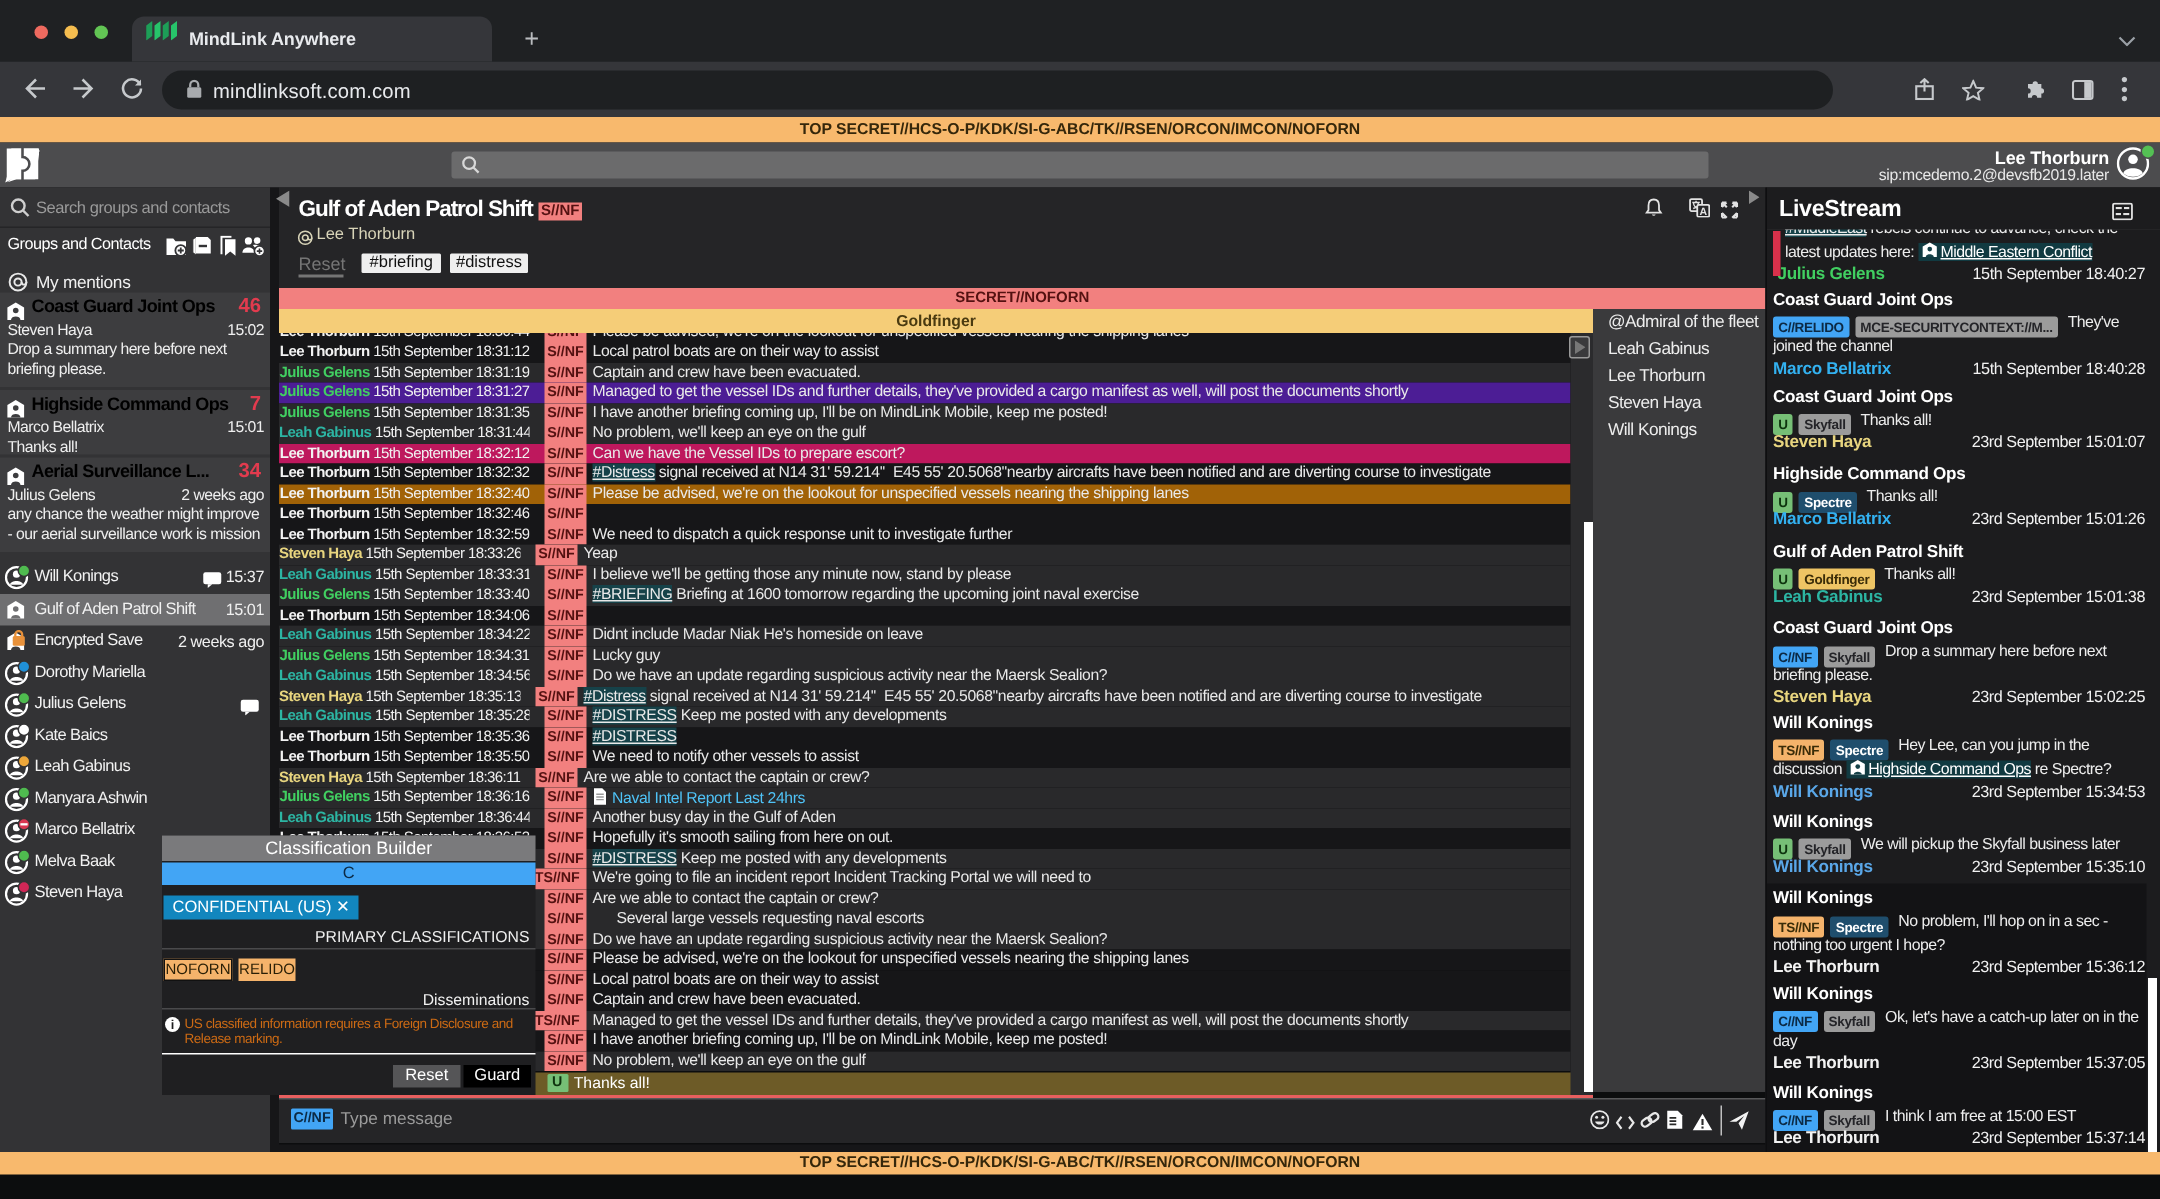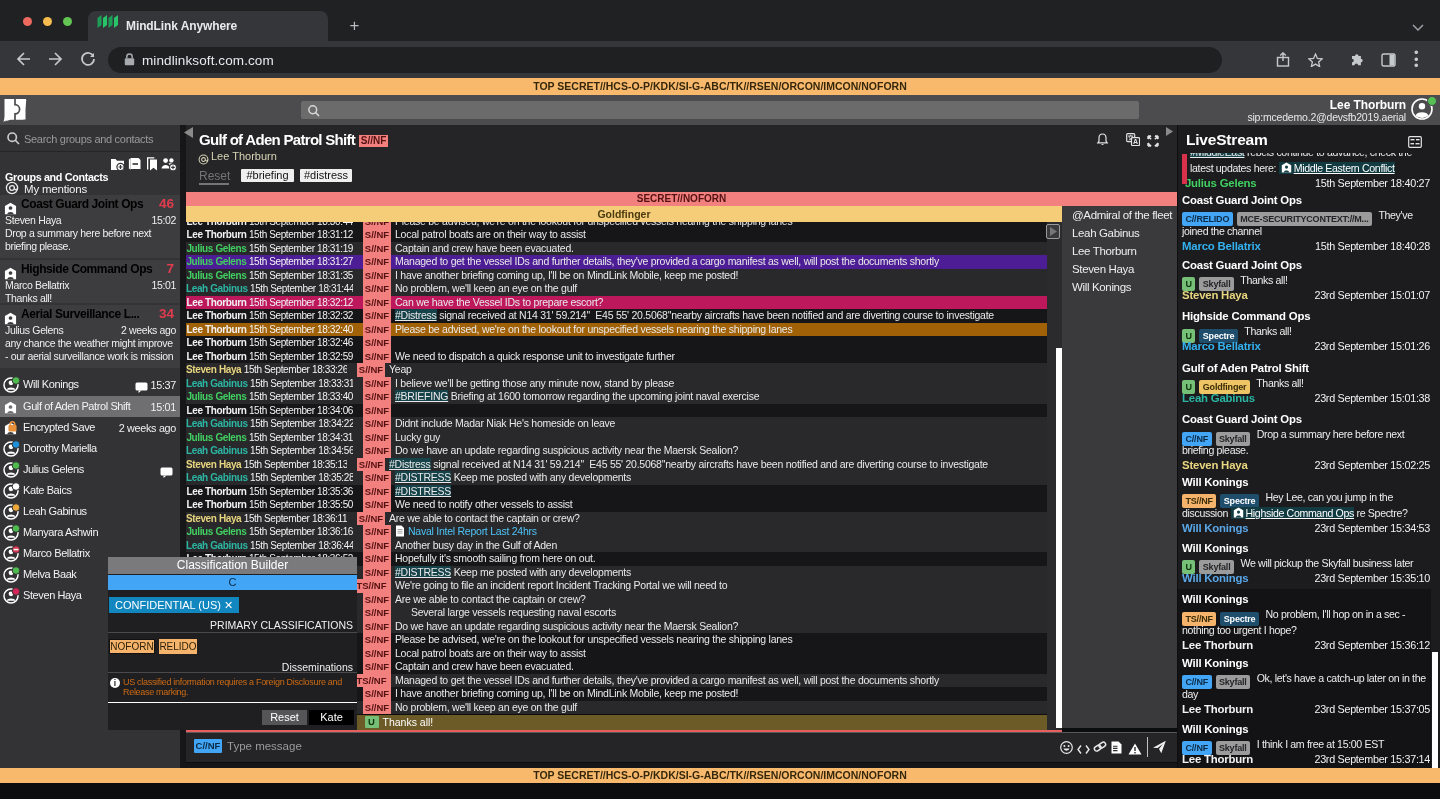--- a/index.html
+++ b/index.html
@@ -82,35 +82,35 @@
       <path d="M0.5 23.7 L2 18.5 L6 21 Z" fill="#fff"></path>
       <path d="M23.7 2.5 L18.8 1.2 L21.3 5 Z" fill="#fff"></path>
       <path d="M12 0.5 V6.7 A4.6 4.6 0 1 1 12 15.9 V22" fill="none" stroke="#4c4c4e" stroke-width="1.7"></path>
     </svg></div>
 <div class="a" style="left:301px;top:101px;width:838px;height:18px;background:#6b6b6c;border-radius:2px"></div>
 <div class="a" style="left:307px;top:103px"><svg width="13" height="13" viewBox="0 0 14 14" style="">
       <circle cx="6.2" cy="6.2" r="4.2" fill="none" stroke="#d8d8d8" stroke-width="1.6"></circle>
       <line x1="9.3" y1="9.3" x2="13" y2="13" stroke="#d8d8d8" stroke-width="1.6"></line>
     </svg></div>
 <div class="a" style="left:1190px;top:98px;width:216px;text-align:right;font-size:12px;font-weight:bold;color:#fff;letter-spacing:-0.1px">Lee Thorburn</div>
-<div class="a" style="left:1150px;top:110.5px;width:256px;text-align:right;font-size:10.5px;color:#e8e8e8;letter-spacing:-0.2px">sip:mcedemo.2@devsfb2019.aerial</div>
+<div class="a" style="left:1150px;top:110.5px;width:256px;text-align:right;font-size:10.5px;color:#e8e8e8;letter-spacing:-0.2px">sip:mcedemo.2@devsfb2019.later</div>
 <div class="a" style="left:1411px;top:98px"><svg width="22" height="22" viewBox="0 0 22 22" style="">
       <circle cx="11" cy="11" r="10" fill="none" stroke="#fff" stroke-width="1.6"></circle>
       <circle cx="11" cy="8.2" r="3.2" fill="#fff"></circle>
       <path d="M4.5 17.5 C5.5 13 16.5 13 17.5 17.5 A 10 10 0 0 1 4.5 17.5" fill="#fff"></path>
     </svg></div>
 <div class="a" style="left:1427px;top:96px;width:10px;height:10px;border-radius:50%;background:#54c054;border:1.5px solid #4c4c4e"></div>
 <div class="a" style="left:0;top:125px;width:180px;height:643px;background:#333335"></div>
 <div class="a" style="left:6px;top:131px"><svg width="14" height="14" viewBox="0 0 14 14" style="">
       <circle cx="6.2" cy="6.2" r="4.2" fill="none" stroke="#cfcfcf" stroke-width="1.6"></circle>
       <line x1="9.3" y1="9.3" x2="13" y2="13" stroke="#cfcfcf" stroke-width="1.6"></line>
     </svg></div>
 <div class="a" style="left:24px;top:133px;font-size:11px;color:#9a9a9a;letter-spacing:-0.3px">Search groups and contacts</div>
 <div class="a" style="left:0;top:151px;width:180px;height:1px;background:#252527"></div>
-<div class="a" style="left:5px;top:171px;font-size:10.8px;font-weight:bold;color:#fff;letter-spacing:-0.35px">Groups and Contacts</div>
+<div class="a" style="left:5px;top:157px;font-size:10.8px;font-weight:normal;color:#fff;letter-spacing:-0.35px">Groups and Contacts</div>
 <div class="a" style="left:110px;top:157px"><svg width="15" height="14" viewBox="0 0 15 14" style="">
       <path d="M1 2 h4.5 l1.5 1.8 H14 v9.2 H1 Z" fill="#fff"></path>
       <circle cx="10.5" cy="10" r="3.6" fill="#fff" stroke="#333335" stroke-width="1.2"></circle>
       <path d="M10.5 8 v4 M8.5 10 h4" stroke="#333335" stroke-width="1.2"></path>
     </svg></div>
 <div class="a" style="left:127px;top:157px"><svg width="14" height="14" viewBox="0 0 14 14" style="">
       <path d="M3.5 1 h8 l2 2 v9 h-10 Z" fill="#fff"></path>
       <path d="M3.5 1 L1.5 2.5 v9 l2 1.5" fill="#fff" stroke="#333335" stroke-width="0.8"></path>
       <rect x="5.5" y="6.2" width="5.5" height="1.6" fill="#333335"></rect>
     </svg></div>
@@ -622,14 +622,14 @@
     <div style="position:absolute;right:4px;top:62px;font-size:10.5px;color:#f0f0f0">PRIMARY CLASSIFICATIONS</div>
     <div style="position:absolute;left:0;top:74.5px;width:249px;height:1px;background:#4a4a4c"></div>
     <div style="position:absolute;left:1px;top:82px;width:46px;height:15px;background:#f5b36b;border:1px solid #111;color:#2a1f06;font-size:10px;line-height:13px;text-align:center">NOFORN</div>
     <div style="position:absolute;left:51px;top:82px;width:38px;height:15px;background:#f5b36b;color:#2a1f06;font-size:10px;line-height:15px;text-align:center">RELIDO</div>
     <div style="position:absolute;right:4px;top:104px;font-size:10.5px;color:#f0f0f0">Disseminations</div>
     <div style="position:absolute;left:0;top:114.5px;width:249px;height:1px;background:#4a4a4c"></div>
     <div style="position:absolute;left:2px;top:121px;width:10px;height:10px;border-radius:50%;background:#fff;color:#1f1f21;font-size:8.5px;font-weight:bold;text-align:center;line-height:10px">i</div>
     <div style="position:absolute;left:15px;top:121px;width:238px;font-size:9px;color:#cc6a14;line-height:9.5px;letter-spacing:-0.3px;white-space:nowrap">US classified information requires a Foreign Disclosure and<br>Release marking.</div>
     <div style="position:absolute;left:0;top:144.5px;width:249px;height:1px;background:#fff"></div>
     <div style="position:absolute;left:154px;top:153px;width:45px;height:15px;background:#555557;color:#fff;font-size:11px;text-align:center;line-height:15px">Reset</div>
-    <div style="position:absolute;left:201px;top:153px;width:45px;height:15px;background:#000;color:#fff;font-size:11px;text-align:center;line-height:15px">Kate</div>
+    <div style="position:absolute;left:201px;top:153px;width:45px;height:15px;background:#000;color:#fff;font-size:11px;text-align:center;line-height:15px">Guard</div>
   </div>
 <div class="a" style="left:0;top:768px;width:1440px;height:15px;background:#f8b96d;text-align:center;font-size:10.5px;font-weight:bold;color:#35270b;line-height:15px;z-index:60">TOP SECRET//HCS-O-P/KDK/SI-G-ABC/TK//RSEN/ORCON/IMCON/NOFORN</div>
 </body></html>

